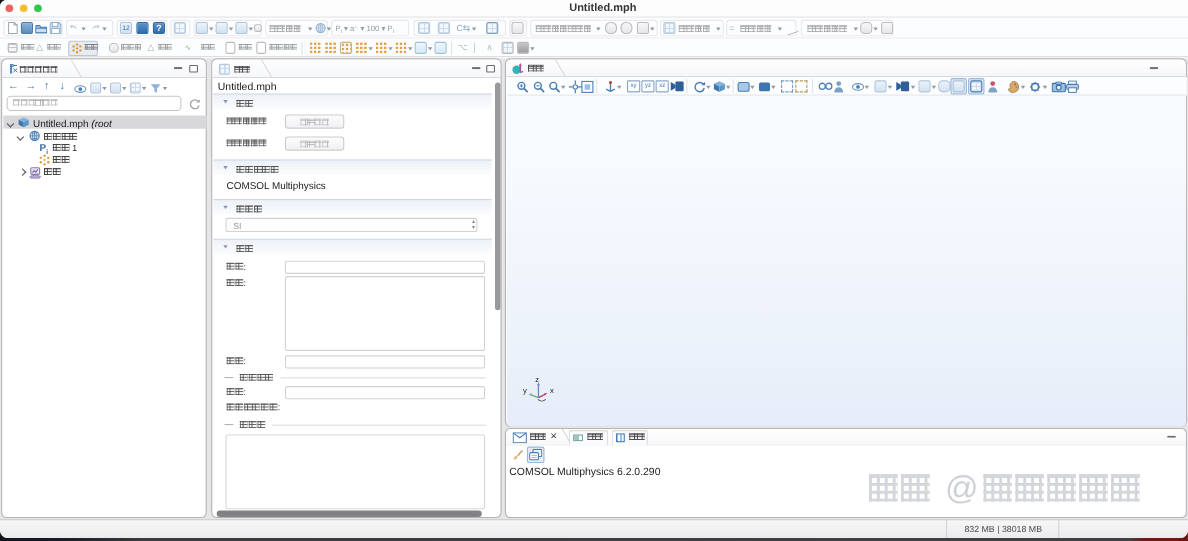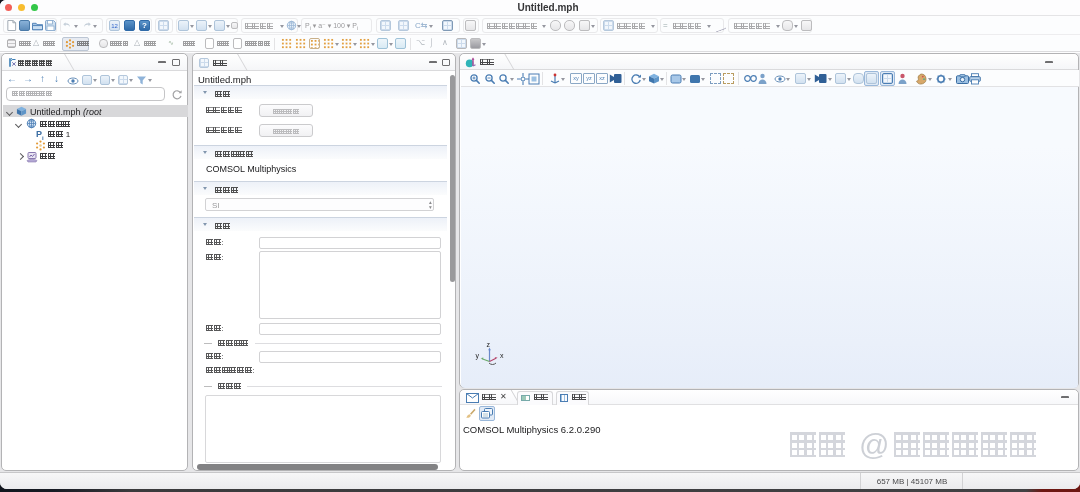--- a/index.html
+++ b/index.html
@@ -541,15 +541,15 @@
     <svg class="abs" style="left:21px;top:18px" width="12" height="11" viewBox="0 0 12 11">
         <use href="#copy2"></use>
       </svg>
     <span class="abs" style="left:3px;top:34px;font-size:9.5px;color:#1a1a1c">COMSOL Multiphysics 6.2.0.290</span>
     <div class="abs" style="left:329px;top:38px;width:295px;height:34px;font-size:30px;color:#cdd0d6;letter-spacing:3.5px"><i class="hz wz"></i><i class="hz wz"></i> @<i class="hz wz"></i><i class="hz wz"></i><i class="hz wz"></i><i class="hz wz"></i><i class="hz wz"></i></div>
   </div>
 
   <div id="status" class="abs" style="left:0;top:472px;width:1080px;height:17px;background:linear-gradient(#f7f7f8,#ebebed);border-top:1px solid #c7c7c9">
     <div class="abs" style="left:860px;top:0;width:1px;height:17px;background:#d2d2d4"></div>
     <div class="abs" style="left:962px;top:0;width:1px;height:17px;background:#d2d2d4"></div>
-    <div class="abs" style="left:862px;top:4px;width:100px;text-align:center;font-size:8px;color:#4a4a4c">657 MB | 45107 MB</div>
+    <div class="abs" style="left:862px;top:4px;width:100px;text-align:center;font-size:8px;color:#4a4a4c">832 MB | 38018 MB</div>
   </div>
 </div>
 
 </body></html>

